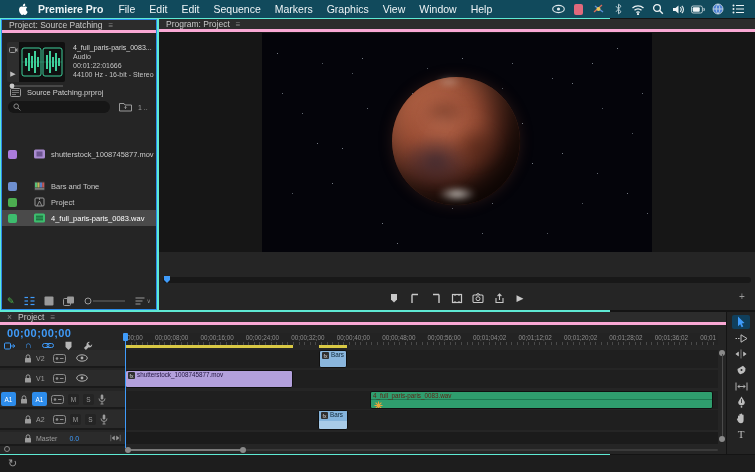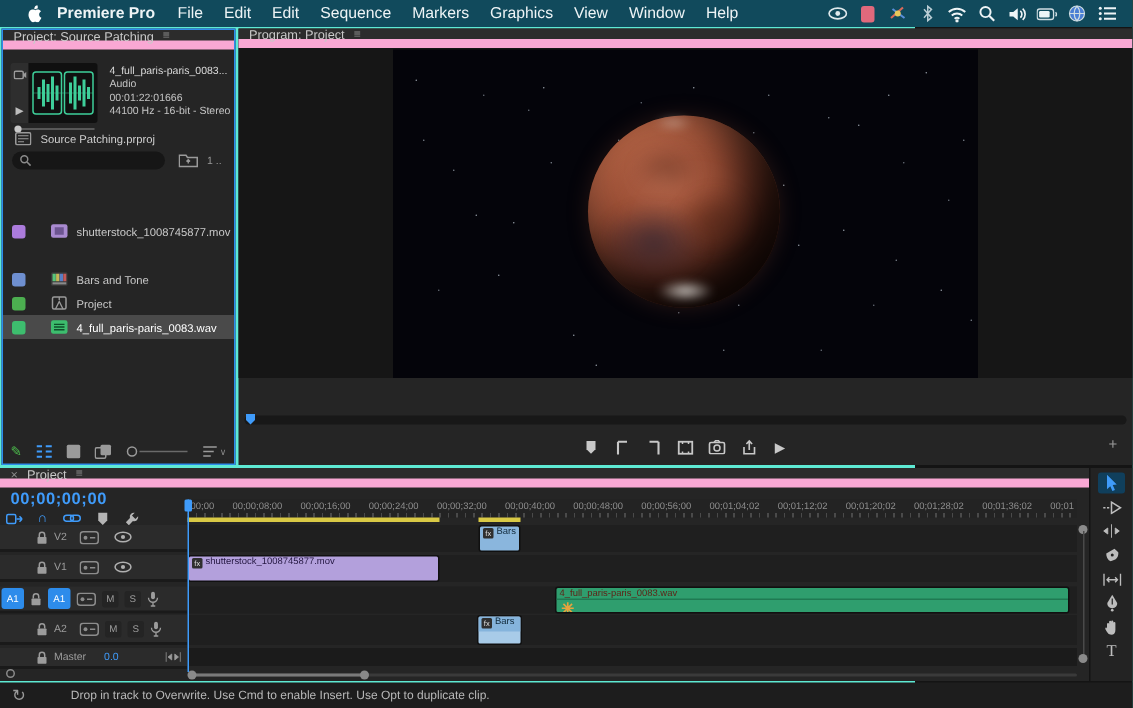--- a/index.html
+++ b/index.html
@@ -13,21 +13,21 @@
     display:flex; align-items:center; color:#eef4f6; font-size:10.5px; padding:0 10px; gap:0; }
   #menubar .mitem { padding:0 7px; white-space:nowrap; }
   #menubar .appname { font-weight:bold; padding:0 8px; }
   #menubar .spacer { flex:1; }
   #menubar .sicon { width:14px; height:13px; margin-left:6px; display:inline-flex; align-items:center; justify-content:center; }
   .recbox { width:9px; height:11px; background:#e0697c; border-radius:2px; }
 
   
   .panel { background:#252525; }
   .tabbar { height:13px; background:#2c2c2c; display:flex; align-items:center;
-    font-size:8.5px; color:#c9c9c9; padding:0 7px; gap:6px; border-bottom:6px solid #f9a8d4; }
+    font-size:8.5px; color:#c9c9c9; padding:0 7px; gap:6px; border-bottom:3px solid #f9a8d4; }
   .pmenu { color:#8a8a8a; font-size:8px; }
 
   
   #projpanel { left:1px; top:19px; width:156px; height:291px; border:1px solid #2d8ceb; }
   .ptext { color:#c4c4c4; font-size:7px; line-height:9px; white-space:nowrap; }
   .thumbstrip { left:5px; top:22px; width:12px; height:40px; background:#2e2e2e; border-radius:2px 0 0 2px;
     display:flex; flex-direction:column; align-items:center; justify-content:space-between; padding:4px 0; }
   .wavebox { left:17px; top:22px; width:46px; height:40px; background:#101010; border-radius:0 2px 2px 0; }
   .searchbox { left:6px; top:81px; width:102px; height:12px; background:#161616; border-radius:6px;
     display:flex; align-items:center; padding:0 5px; gap:4px; }
@@ -666,16 +666,15 @@
     <span class="tool">
       <svg width="10" height="11" viewBox="0 0 10 11">
           <path d="M2 6 V3.2 Q2 2.4 2.7 2.4 Q3.4 2.4 3.4 3.2 V1.6 Q3.4 0.8 4.1 0.8 Q4.8 0.8 4.8 1.6 V1.4 Q4.8 0.6 5.5 0.6 Q6.2 0.6 6.2 1.4 V2.2 Q6.2 1.6 6.9 1.6 Q7.6 1.6 7.6 2.4 V7 Q7.6 10.2 4.8 10.2 Q2.8 10.2 2 8.4 L1 6.6 Q0.6 5.8 1.2 5.4 Q1.8 5.2 2 6 Z" fill="#bdbdbd"></path>
         </svg>
     </span>
     <span class="tool" style="font-size:11px;font-family:'Liberation Serif',serif;color:#bdbdbd;">T</span>
   </div>
 
   <div id="statusbar" class="abs">
     <span style="font-size:11px;color:#9a9a9a;">↻</span>
-    <span>Drop in track to Overwrite. Use Cmd to enable Insert. Use Opt to duplicate clip.</span>
   </div>
 
 </div>
 
 </body></html>

